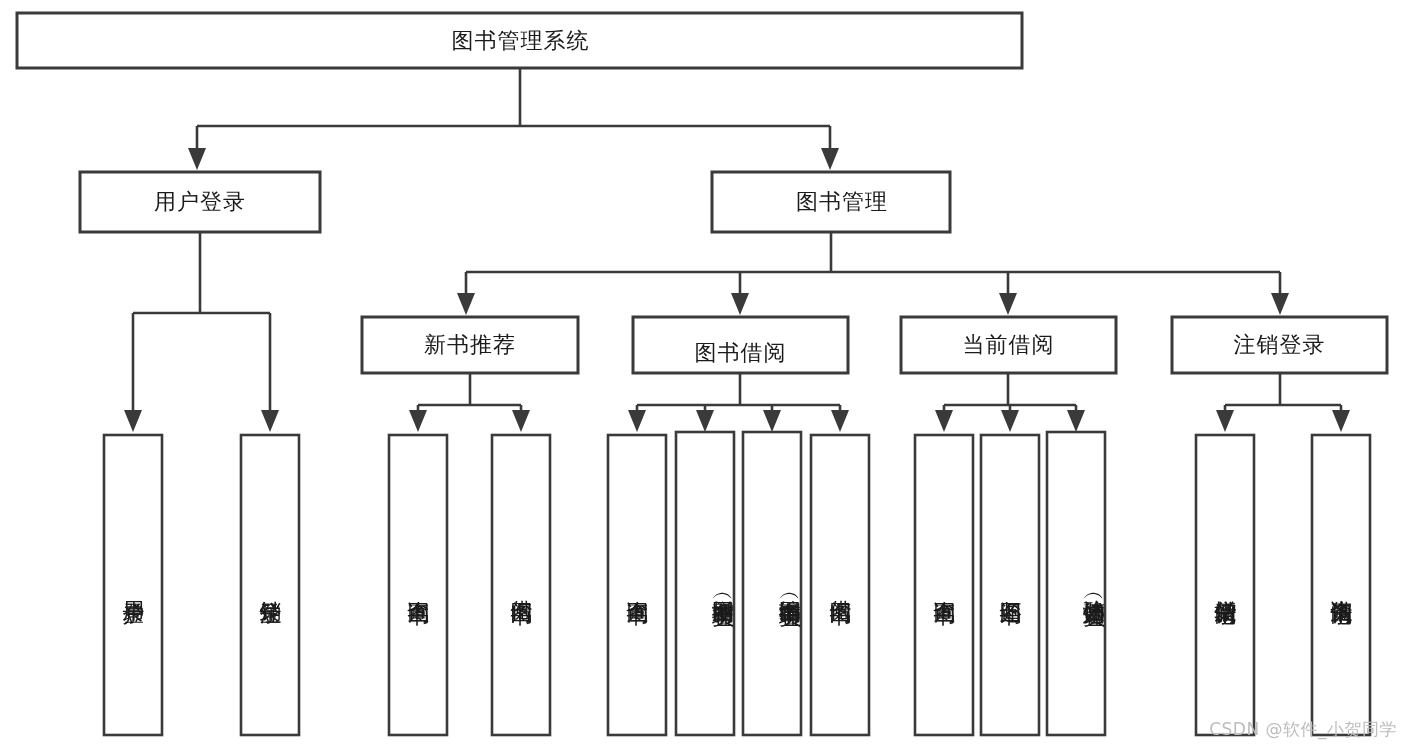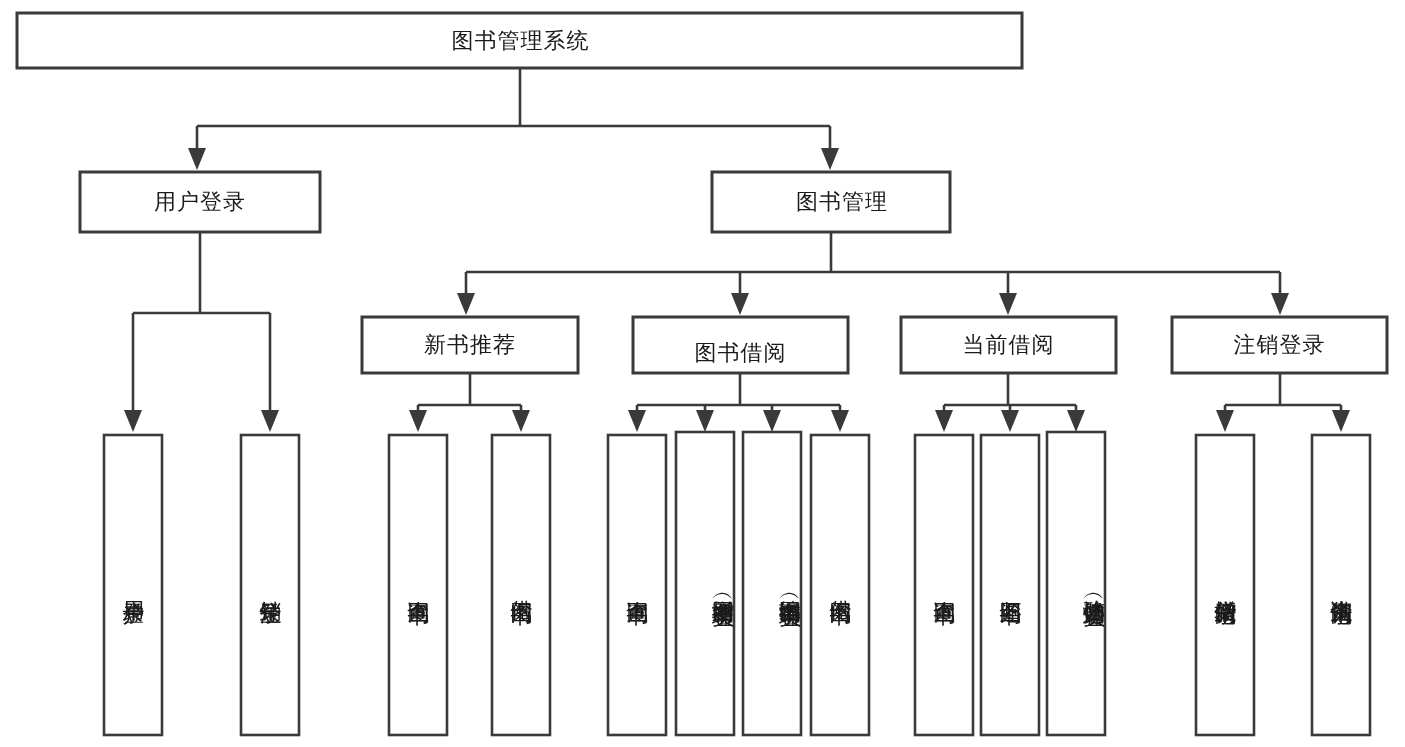--- a/index.html
+++ b/index.html
@@ -220,14 +220,15 @@
   <div class="vlabel-wrap" style="left:743px; top:432px; width:58px; height:303px; align-items:flex-start; padding-top:6px; box-sizing:border-box;">编辑图书（管理员）</div>
   <div class="vlabel-wrap" style="left:811px; top:435px; width:58px; height:300px;">借阅图书</div>
 
   <div class="vlabel-wrap" style="left:915px; top:435px; width:58px; height:300px;">查询图书</div>
   <div class="vlabel-wrap" style="left:981px; top:435px; width:58px; height:300px;">归还图书</div>
   <div class="vlabel-wrap" style="left:1047px; top:432px; width:58px; height:303px; align-items:flex-start; padding-top:6px; box-sizing:border-box;">确认归还（管理员）</div>
 
   <div class="vlabel-wrap" style="left:1196px; top:435px; width:58px; height:300px;">新增借阅记录</div>
   <div class="vlabel-wrap" style="left:1312px; top:435px; width:58px; height:300px;">查询借阅记录</div>
 
+  <div class="watermark">CSDN @软件_小贺同学</div>
 
 </div>
 
 </body></html>

